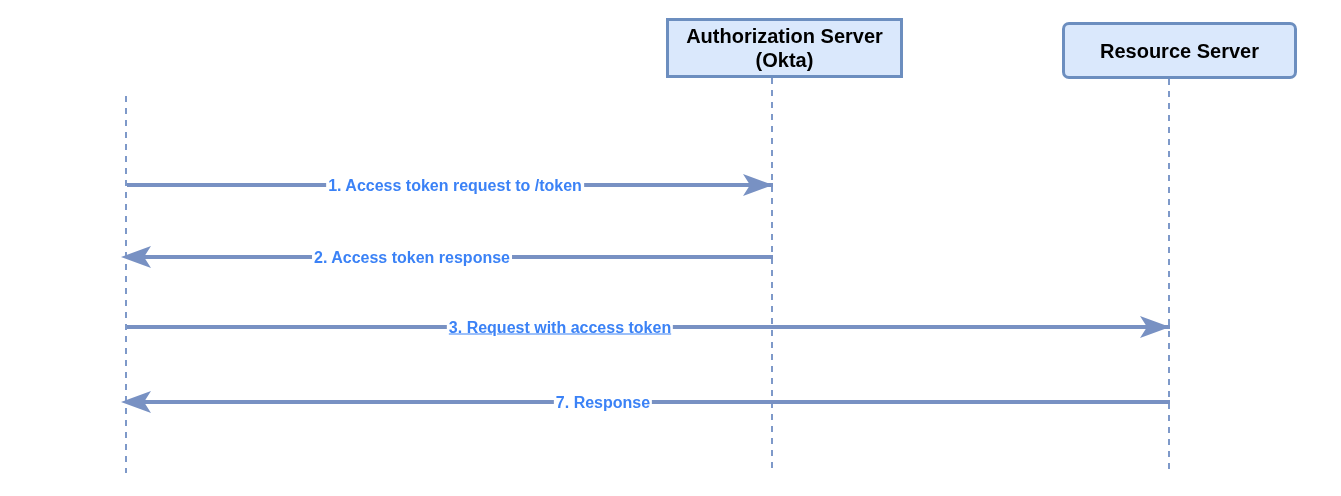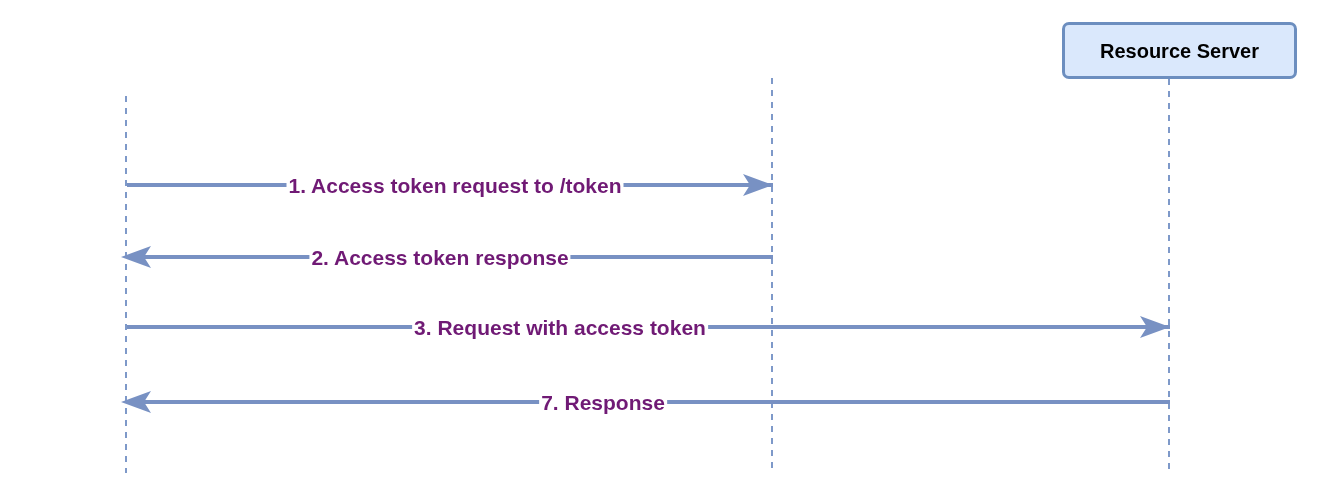--- a/index.html
+++ b/index.html
@@ -49,33 +49,37 @@
     width: 30px;
     height: 24px;
   }
   .arrowhead polygon { fill: #7891c3; }
   .msg-label {
     position: absolute;
     transform: translate(-50%, -50%);
     background: #ffffff;
     padding: 0 2px;
     font-weight: bold;
-    font-size: 21px;
+    font-size: 16px;
     line-height: 23px;
-    color: #701a75;
+    color: #3b82f6;
     white-space: nowrap;
     z-index: 2;
   }
 </style>
 </head>
 <body>
 
 <div class="canvas">
 
 
+  <div class="actor" style="left:666px; top:18px; width:237px; height:60px;">
+    <div>Authorization Server</div>
+    <div>(Okta)</div>
+  </div>
 
   <div class="actor" style="left:1062px; top:22px; width:235px; height:57px;border-radius:7px;">
     <div>Resource Server</div>
     <div></div>
   </div>
 
   <div class="lifeline" style="left:125px; top:96px; height:377px;"></div>
   <div class="lifeline" style="left:771px; top:78px; height:395px;"></div>
   <div class="lifeline" style="left:1168px; top:79px; height:394px;"></div>
 
@@ -85,29 +89,29 @@
       <polygon points="0,1 30,12 0,23 7,12"></polygon>
     </svg>
     <div class="msg-label" style="left:455px; top:185px;">1. Access token request to /token</div>
   </div>
 
   <div>
     <div class="msg-line" style="left:131px; top:255px; width:642px;"></div>
     <svg class="arrowhead" style="left:121px; top:245px;" viewBox="0 0 30 24">
       <polygon points="30,1 0,12 30,23 23,12"></polygon>
     </svg>
-    <div class="msg-label" style="left:440px; top:257px;">2. Access token response</div>
+    <div class="msg-label" style="left:412px; top:257px;">2. Access token response</div>
   </div>
 
   <div>
     <div class="msg-line" style="left:127px; top:325px; width:1043px;"></div>
     <svg class="arrowhead" style="left:1140px; top:315px;" viewBox="0 0 30 24">
       <polygon points="0,1 30,12 0,23 7,12"></polygon>
     </svg>
-    <div class="msg-label" style="left:560px; top:327px;">3. Request with access token</div>
+    <div class="msg-label" style="left:560px; top:327px;text-decoration:underline;">3. Request with access token</div>
   </div>
 
   <div>
     <div class="msg-line" style="left:131px; top:400px; width:1039px;"></div>
     <svg class="arrowhead" style="left:121px; top:390px;" viewBox="0 0 30 24">
       <polygon points="30,1 0,12 30,23 23,12"></polygon>
     </svg>
     <div class="msg-label" style="left:603px; top:402px;">7. Response</div>
   </div>
 

